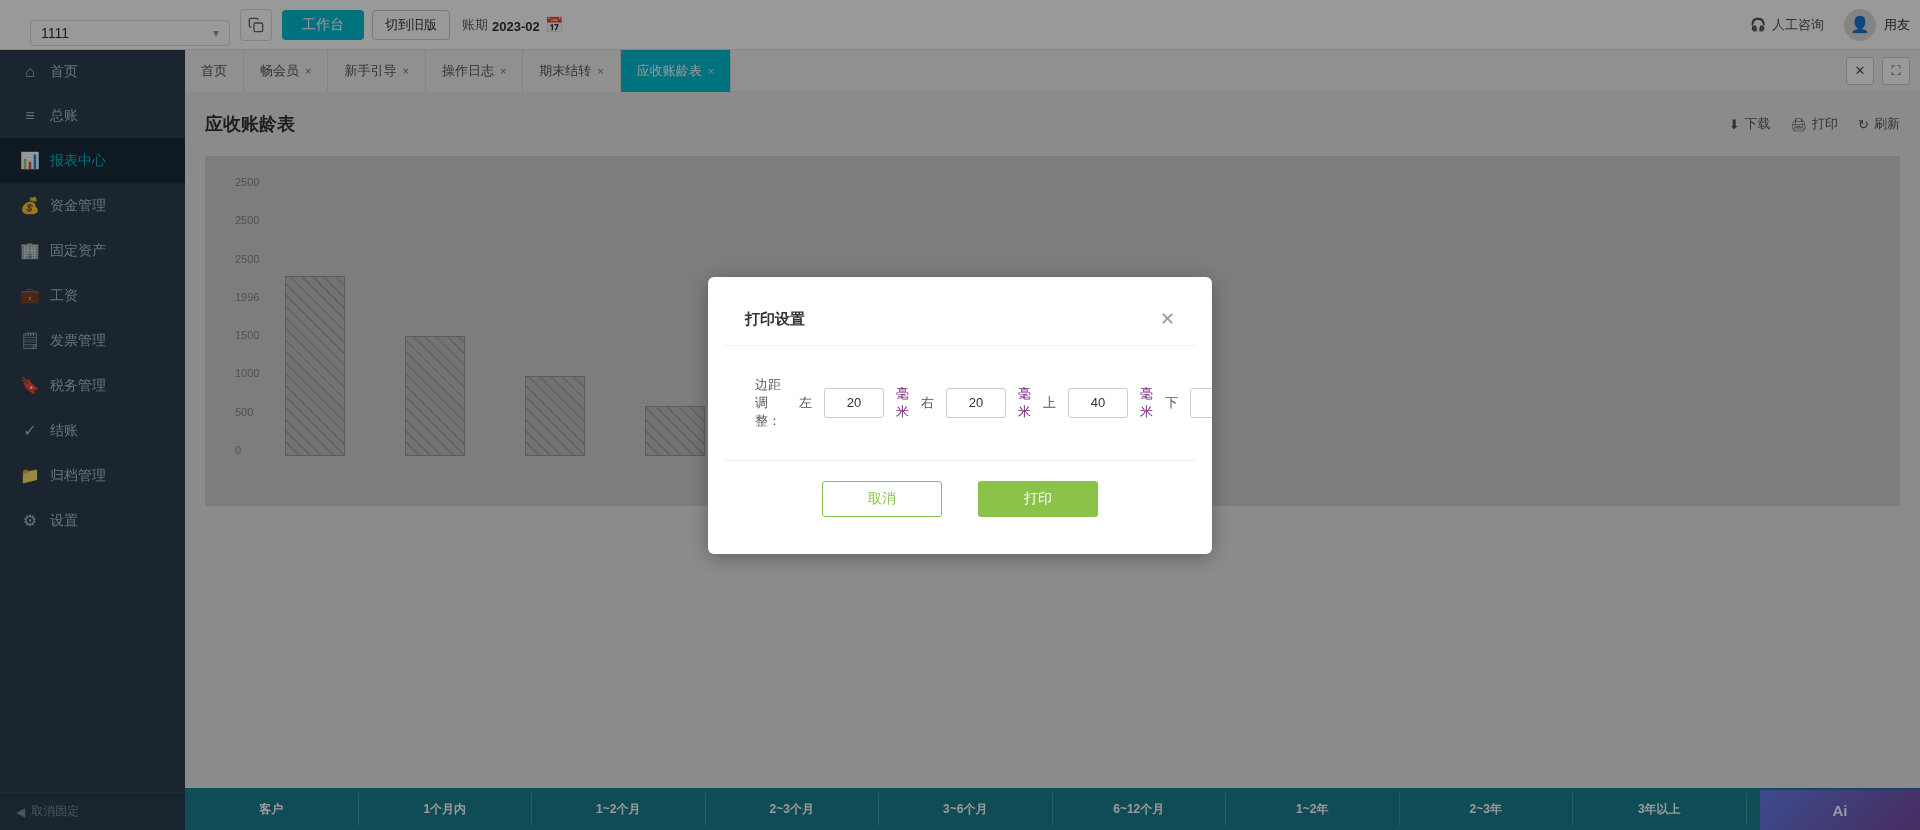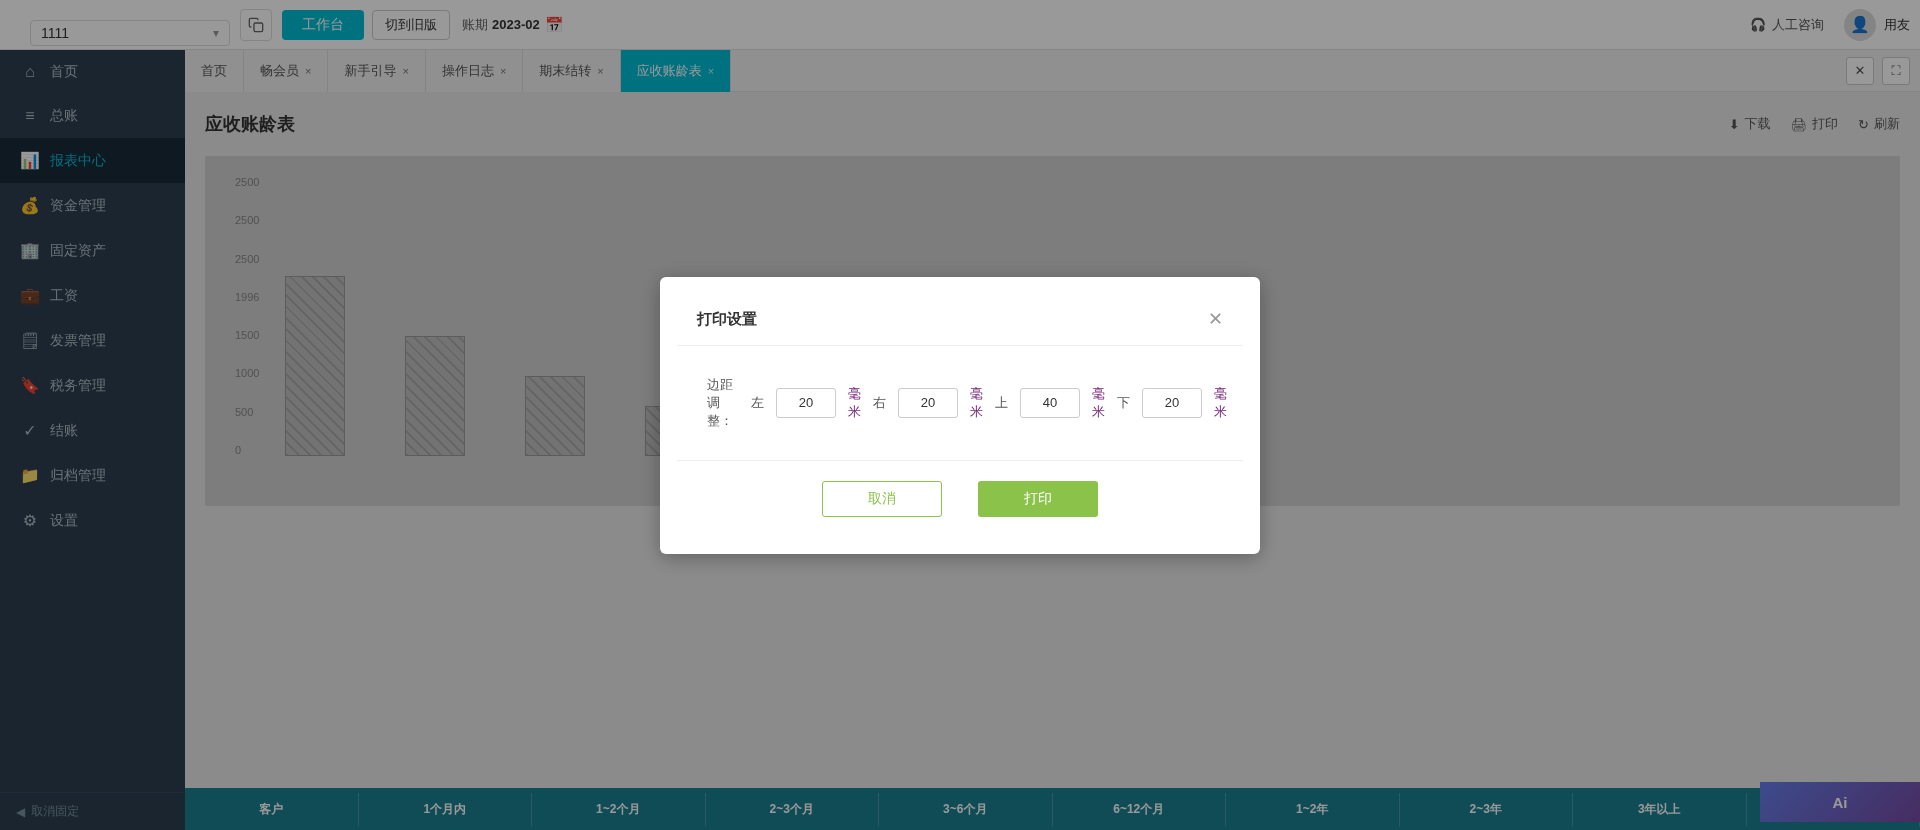--- a/index.html
+++ b/index.html
@@ -82,21 +82,21 @@
       color: #333;
       border: 1px solid #ccc;
       border-radius: 4px;
       padding: 5px 12px;
       font-size: 13px;
       cursor: pointer;
     }
     .period-area {
       margin-left: 12px;
       display: flex;
-      align-items: center;
+      align-items: flex-end;
       font-size: 13px;
       color: #333;
     }
     .period-label { margin-right: 4px; color: #666; }
     .period-value { font-weight: bold; color: #333; }
     .calendar-icon { margin-left: 6px; color: #00bcd4; font-size: 15px; }
 
     .top-right {
       margin-left: auto;
       display: flex;
@@ -365,21 +365,21 @@
       top: 0; left: 0; right: 0; bottom: 0;
       background: rgba(0,0,0,0.4);
       z-index: 1000;
       display: flex;
       align-items: center;
       justify-content: center;
     }
     .modal {
       background: #fff;
       border-radius: 6px;
-      width: 600px;
+      width: 504px;
       padding: 17px;
       box-shadow: 0 4px 20px rgba(0,0,0,0.3);
       overflow: hidden;
     }
     .modal-header {
       display: flex;
       align-items: center;
       justify-content: space-between;
       padding: 16px 20px;
       border-bottom: 1px solid #eee;
@@ -442,21 +442,21 @@
       border-radius: 3px;
       background: #8bc34a;
       color: #fff;
       font-size: 14px;
       cursor: pointer;
     }
 
     
     .ai-badge {
       position: fixed;
-      bottom: 8px;
+      bottom: 0;
       right: 0;
       width: 160px;
       height: 40px;
       background: linear-gradient(135deg, #667eea 0%, #764ba2 100%);
       display: flex;
       align-items: center;
       justify-content: center;
       color: #fff;
       font-size: 15px;
       font-weight: bold;

